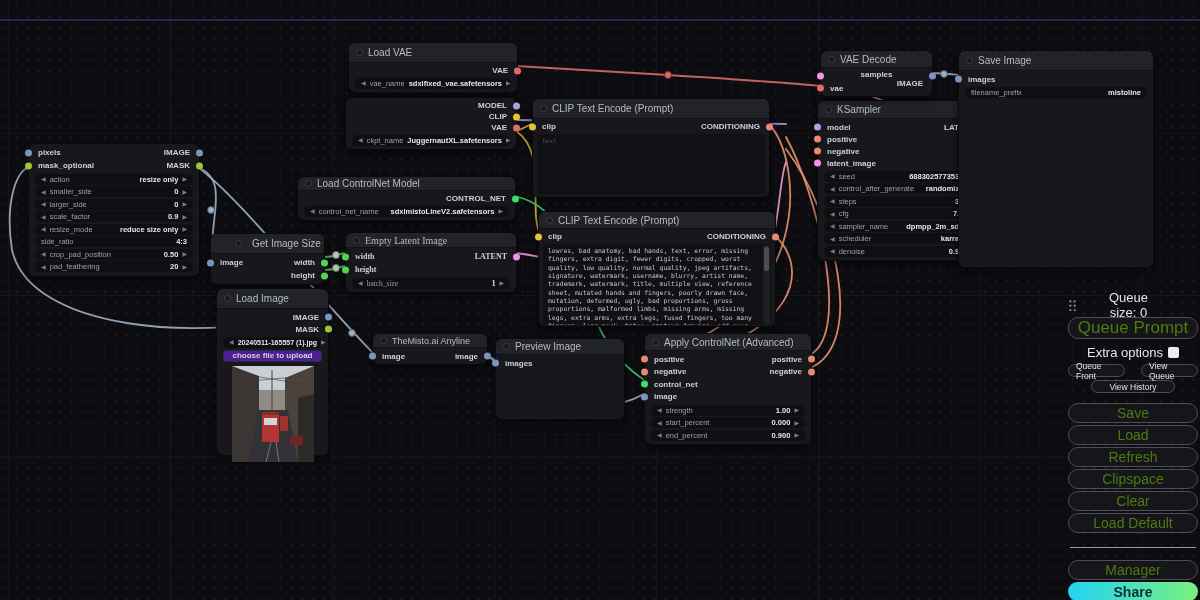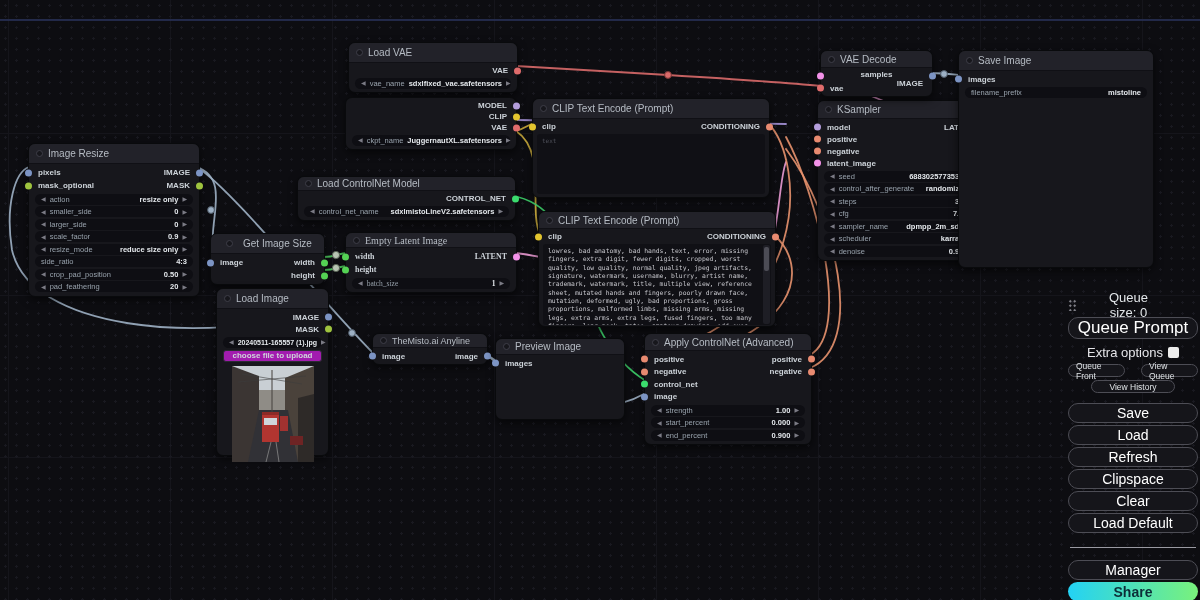--- a/index.html
+++ b/index.html
@@ -34,39 +34,39 @@
   .c-vae{background:#e06c6c}.c-clip{background:#e3c52f}.c-model{background:#b39ddb}
   .c-cond{background:#e88a70}.c-cnet{background:#3bdc6e}.c-lat{background:#f392e8}
   .widget{height:11px;margin:1.5px 6px;background:#0e0e13;border-radius:9px;display:flex;
     align-items:center;padding:0 6px;gap:4px;}
   .arw{font-size:6px;color:#7b7b85;line-height:1;flex:0 0 auto;}
   .arw.l::before{content:"◀";}
   .arw.r::before{content:"▶";}
   .wlab{font-size:7.5px;color:#98a2ac;white-space:nowrap;}
   .wval{font-size:7.5px;color:#e4e8ec;font-weight:bold;margin-left:auto;white-space:nowrap;}
   .wval.center{margin:0 auto;}
-  .upload-btn{height:12px;margin:2px 6px;background:#a21caf;border:1px solid #2b2b33;border-radius:3px;
+  .upload-btn{height:12px;margin:2px 6px;background:#4c1d95;border:1px solid #2b2b33;border-radius:3px;
     display:flex;align-items:center;justify-content:center;font-size:8px;font-weight:bold;color:#cfd5da;}
   .imgwrap{display:flex;justify-content:center;padding:2px 0;}
   .ta{margin:2px 4px;background:#101015;border-radius:3px;position:relative;overflow:hidden;}
   .ta-text{font-family:"DejaVu Sans Mono",monospace;font-size:6.4px;line-height:1.3;color:#c6c6cc;
     padding:3px 11px 3px 5px;word-break:break-word;}
   .ta-text.dim{color:#4d4f58;font-size:6px;}
   .scrollbar{position:absolute;right:1px;top:1px;bottom:1px;width:7px;background:#1e1e25;border-radius:2px;}
   .thumb{position:absolute;top:2px;left:1px;right:1px;height:24px;background:#4c4c55;border-radius:2px;}
   
   .qpanel{position:absolute;left:1068px;top:296px;width:130px;z-index:3;color:#e6e6ea;}
   .qhead{display:flex;align-items:center;height:18px;margin-bottom:3px;gap:32px;}
   .drag-handle{width:9px;height:12px;background-image:radial-gradient(#8a8a92 1px,transparent 1.2px);
     background-size:4.5px 4.5px;flex:0 0 auto;}
   .qtitle{flex:1;text-align:center;font-size:13px;color:#e2e6e9;}
   .xicon{font-size:14px;color:#fff;line-height:1;margin-left:4px;}
   .xicon::before{content:"×";}
   .qbtn{width:130px;height:20px;margin-bottom:2px;background:#15151a;border:1px solid #4d4d55;
-    border-radius:10px;display:flex;align-items:center;justify-content:center;font-size:14px;color:#ffffff;}
+    border-radius:10px;display:flex;align-items:center;justify-content:center;font-size:14px;color:#4d7c0f;}
   .qbtn.big{height:22px;font-size:17px;margin-bottom:4px;}
   .extra-row{display:flex;align-items:center;justify-content:center;gap:5px;height:18px;margin:1px 0 3px;}
   .extra-label{font-size:13px;color:#e6e6ea;}
   .checkbox{width:11px;height:11px;background:#ececec;border-radius:2px;}
   .pill-row{display:flex;gap:16px;justify-content:space-between;margin-bottom:3px;}
   .pill{height:13px;border:1px solid #4d4d55;border-radius:8px;background:#15151a;display:flex;
     align-items:center;justify-content:center;font-size:8.5px;color:#dfe3e6;padding:0 7px;}
   .pill.half{flex:1;}
   .pill.center{margin:0 auto 10px;width:84px;}
   .divider{height:1px;background:#9a9aa2;margin:14px 2px 12px;}
@@ -102,24 +102,20 @@
   <path class="wire w-green" d="M324,270 C336,270 338,266 348,266"></path>
   <circle cx="668" cy="75" r="3.4" fill="#d96a6a" stroke="#7a3434" stroke-width="1"></circle>
   <circle cx="211" cy="210" r="3.4" fill="#9db0c4" stroke="#4e5a68" stroke-width="1"></circle>
   <circle cx="352" cy="333" r="3.4" fill="#9db0c4" stroke="#4e5a68" stroke-width="1"></circle>
   <circle cx="944" cy="74" r="3.4" fill="#9db0c4" stroke="#4e5a68" stroke-width="1"></circle>
   <circle cx="336" cy="255" r="3.6" fill="#b9c6b4" stroke="#5b6657" stroke-width="1"></circle>
   <circle cx="336" cy="268" r="3.6" fill="#b9c6b4" stroke="#5b6657" stroke-width="1"></circle>
 </svg>
 
 <div class="node" style="left:28px;top:143px;width:172px;">
-  <div class="nhead">
-    <span class="cdot"></span>
-    <span class="ntitle">Image Resize</span>
-  </div>
   <div class="nbody">
     <div class="srow">
       <span class="dot in c-img"></span>
       <span class="slab">pixels</span>
       <span class="slab out">IMAGE</span>
       <span class="dot out c-img"></span>
     </div>
     <div class="srow">
       <span class="dot in c-mask"></span>
       <span class="slab">mask_optional</span>
@@ -169,21 +165,21 @@
     <div class="widget">
       <span class="arw l"></span>
       <span class="wlab">pad_feathering</span>
       <span class="wval">20</span>
       <span class="arw r"></span>
     </div>
   </div>
 </div>
 
 <div class="node" style="left:210px;top:233px;width:115px;">
-  <div class="nhead" style="padding:0 15px;">
+  <div class="nhead" style="padding:0 24px;">
     <span class="cdot"></span>
     <svg width="9" height="9" viewBox="0 0 10 10">
       <path d="M1.5 8.5 L6 4" stroke="#9aa2aa" stroke-width="1.6" fill="none"></path>
       <circle cx="7.2" cy="2.8" r="1.8" fill="none" stroke="#9aa2aa" stroke-width="1.3"></circle>
     </svg>
     <span class="ntitle">Get Image Size</span>
   </div>
   <div class="nbody">
     <div class="srow">
       <span class="dot in c-img"></span>

